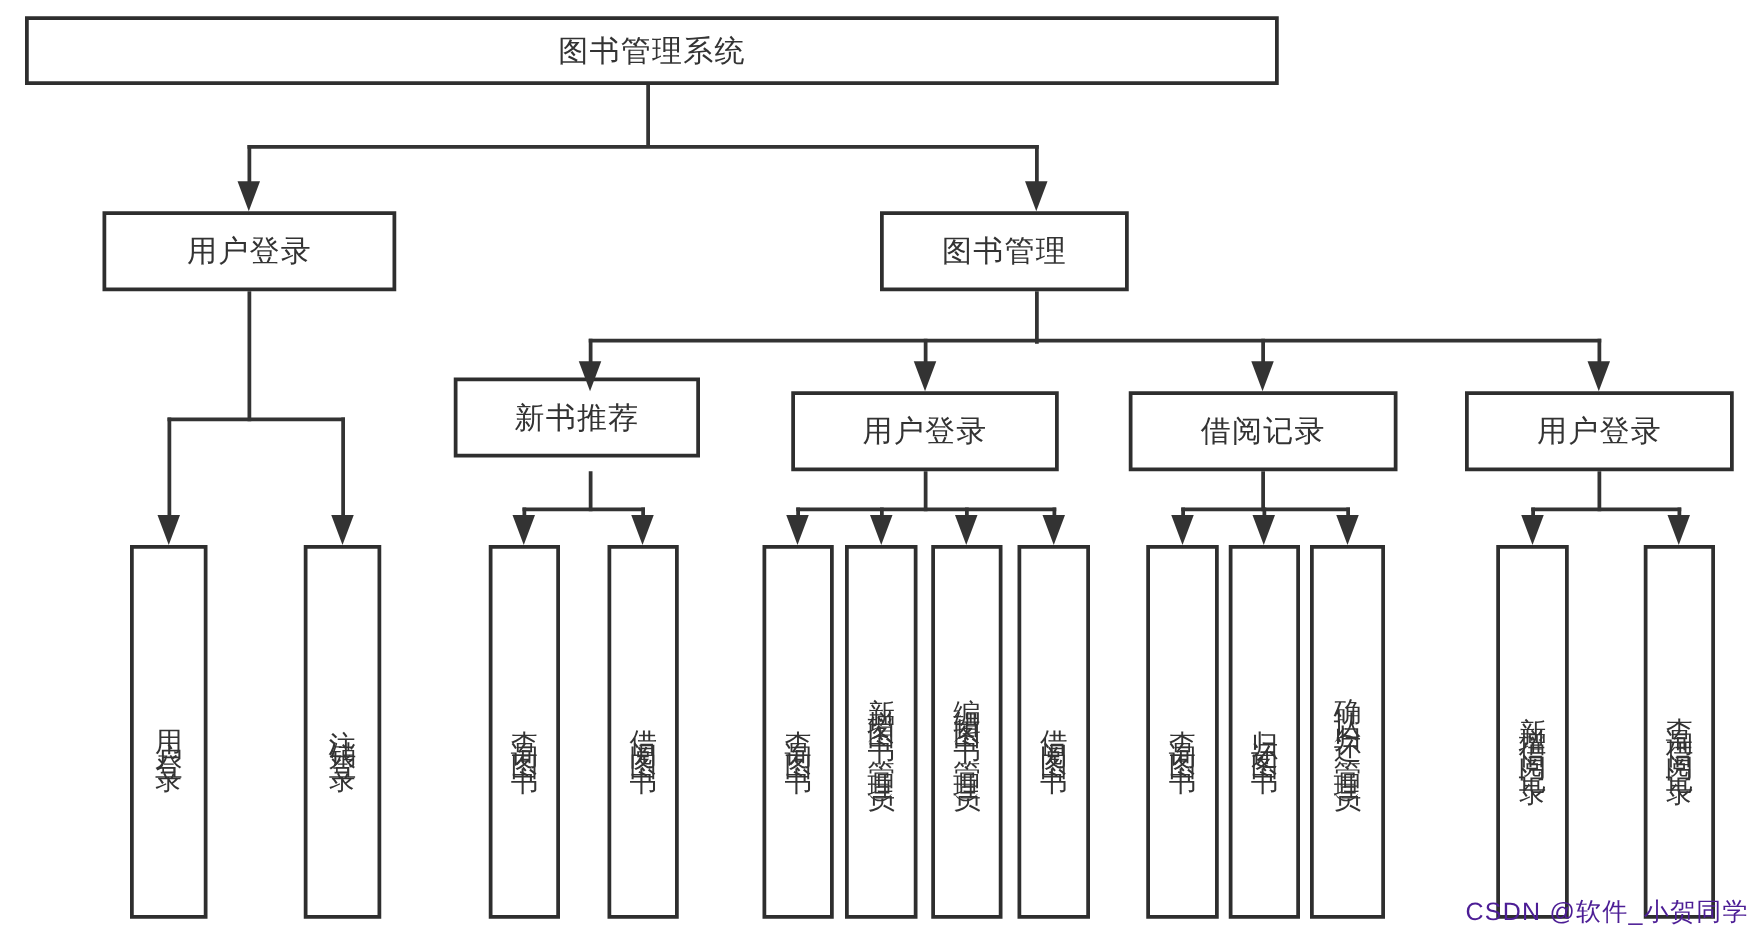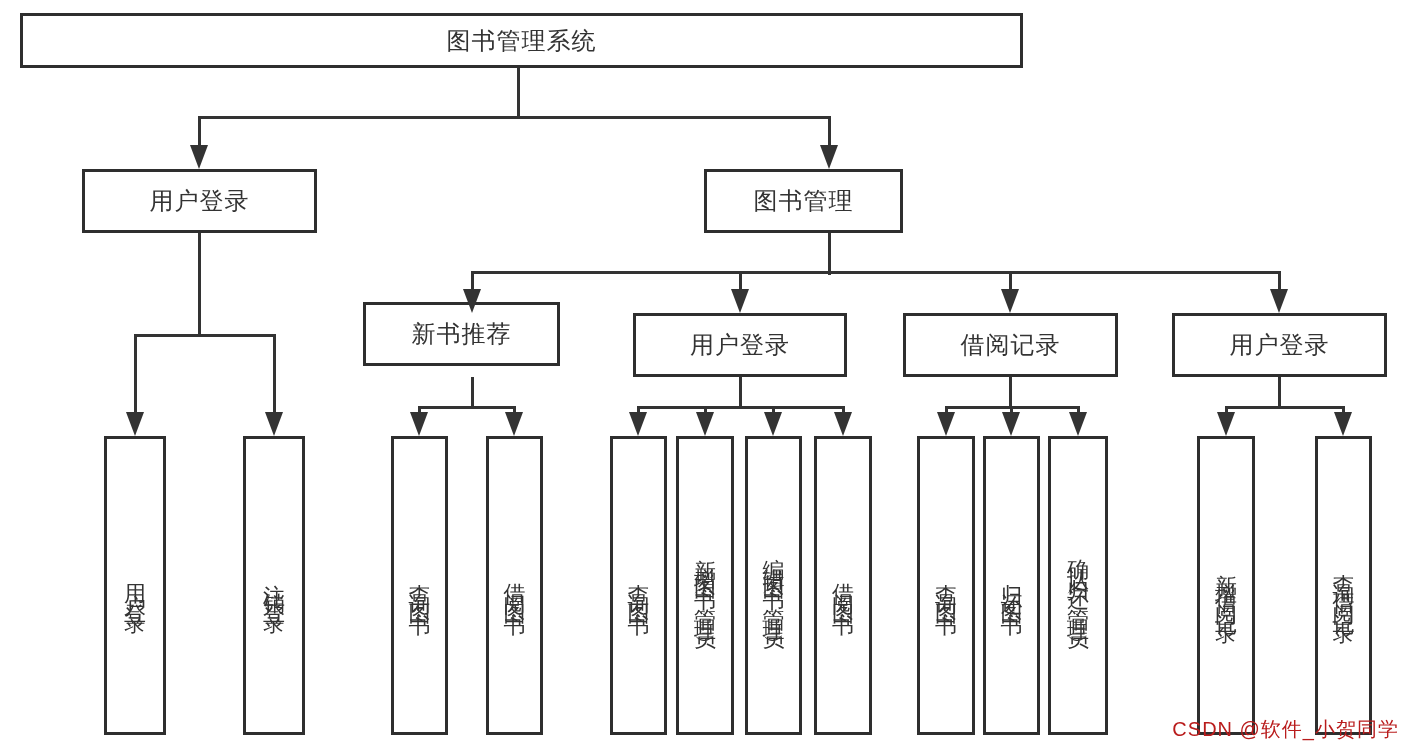--- a/index.html
+++ b/index.html
@@ -17,21 +17,21 @@
     font-size:22px;color:#333333;letter-spacing:10px;line-height:1;
   }
   .vline{position:absolute;width:3px;background:#333333;}
   .hline{position:absolute;height:3px;background:#333333;}
   .arrow{
     position:absolute;width:0;height:0;
     border-left:9px solid transparent;border-right:9px solid transparent;
     border-top:24px solid #333333;
   }
   .watermark{
-    position:absolute;right:6px;bottom:4px;font-size:20px;color:#b91c1c;
+    position:absolute;right:6px;bottom:4px;font-size:20px;color:#4c1d95;
     letter-spacing:1px;white-space:nowrap;
   }
 </style>
 </head>
 <body>
 
 <div class="canvas" id="canvas">
 
   <div class="box" style="left:20px;top:13px;width:1003px;height:55px">
     <span class="hlabel">图书管理系统</span>

